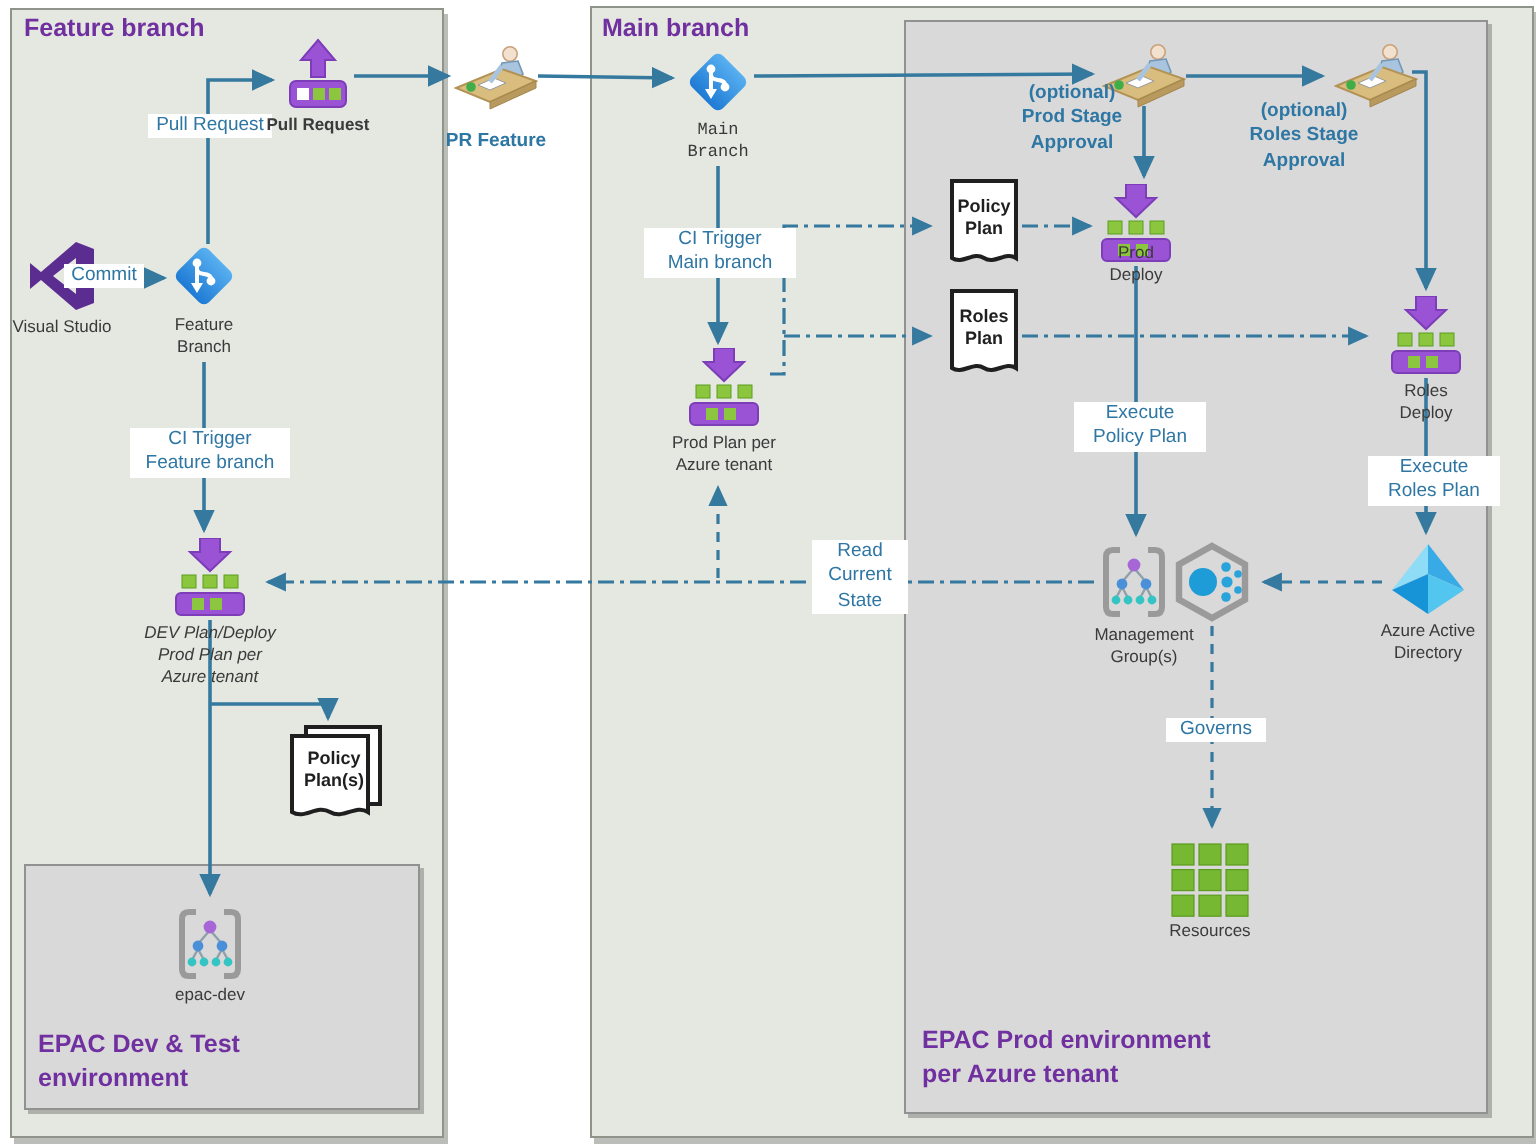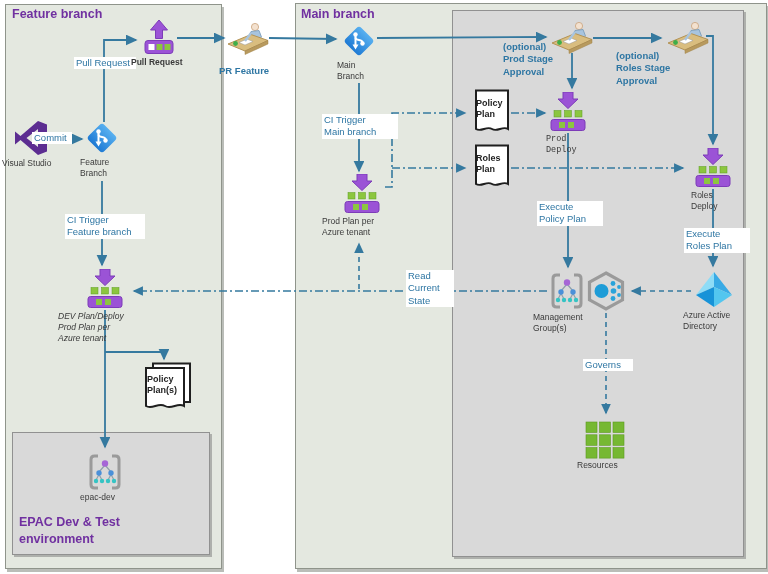--- a/index.html
+++ b/index.html
@@ -13,21 +13,21 @@
   }
   .subpanel{
     position:absolute;background:#d9d9d9;border:1px solid #919191;
     box-shadow:2px 2px 0 rgba(120,120,120,.5);
   }
   .boxtitle{
     position:absolute;color:#7030a0;font-weight:bold;font-size:12.5px;
     white-space:pre-line;line-height:1.35;z-index:4;
   }
   .lbl,.lblw,.cap,.doctext{
-    position:absolute;white-space:pre-line;z-index:4;
+    position:absolute;text-align:center;white-space:pre-line;z-index:4;
   }
   .lbl{color:#2e76a3;font-size:9.5px;line-height:1.3;}
   .lbl.b{font-weight:bold;}
   .lblw{color:#2e76a3;font-size:9.5px;line-height:1.3;background:#fff;padding:0 2px;}
   .cap{color:#3a3a3a;font-size:8.5px;line-height:1.3;}
   .doctext{color:#1f1f1f;font-size:9px;font-weight:bold;line-height:1.25;}
   .icon{position:absolute;z-index:3;}
   #wires{position:absolute;left:0;top:0;z-index:2;}
 </style>
 </head>
@@ -73,20 +73,22 @@
       <polyline points="359,289 359,244" marker-end="url(#ah)"></polyline>
       <polyline points="691,291 632,291" marker-end="url(#ah)"></polyline>
       <polyline points="606,313 606,413" marker-end="url(#ah)"></polyline>
     </g>
   </svg>
 
   <div class="boxtitle" style="left:12px;top:6px;">Feature branch</div>
   <div class="boxtitle" style="left:301px;top:6px;">Main branch</div>
   <div class="boxtitle" style="left:19px;top:514px;">EPAC Dev &amp; Test
 environment</div>
+  <div class="boxtitle" style="left:461px;top:512px;">EPAC Prod environment
+per Azure tenant</div>
 
   <div class="icon" style="left:140px;top:19px;">
     <svg width="38" height="38" viewBox="0 0 38 38">
       <path d="M19 1 L27.5 11 H22.5 V19.5 H15.5 V11 H10.5 Z" fill="#9b53d6" stroke="#7d3cb8"></path>
       <rect x="5" y="21.5" width="28" height="13" rx="3" fill="#9b53d6" stroke="#7d3cb8"></rect>
       <rect x="8.5" y="25" width="6" height="6" fill="#ffffff"></rect>
       <rect x="16.5" y="25" width="6" height="6" fill="#8cc63f"></rect>
       <rect x="24.5" y="25" width="6" height="6" fill="#8cc63f"></rect>
     </svg>
   </div>
@@ -186,21 +188,21 @@
       </linearGradient>
         </defs>
       <rect x="6" y="6" width="22" height="22" rx="3.5" transform="rotate(45 17 17)" fill="url(#bg2)"></rect>
       <path d="M13.5 12 V21" stroke="#ffffff" stroke-width="2" fill="none"></path>
       <path d="M13.5 13.5 C13.5 17.5 20.5 14.5 20.5 18.5" stroke="#ffffff" stroke-width="2" fill="none"></path>
       <circle cx="13.5" cy="10.5" r="2.2" fill="#ffffff"></circle>
       <circle cx="20.5" cy="19.5" r="2.2" fill="#ffffff"></circle>
       <path d="M10.5 20.5 L13.5 25.5 L16.5 20.5 Z" fill="#ffffff"></path>
     </svg>
   </div>
-  <div class="cap" style="left:337px;top:60px;width:44px;">Main
+  <div class="cap" style="left:337px;top:60px;width:44px;font-family:Liberation Mono, monospace;">Main
 Branch</div>
 
   <div class="lblw" style="left:322px;top:114px;width:72px;">CI Trigger
 Main branch</div>
 
   <div class="icon" style="left:340px;top:174px;">
     <svg width="44" height="40" viewBox="0 0 44 40">
       <path d="M17 0 H27 V7 H32 L22 16.5 L12 7 H17 Z" fill="#9b53d6" stroke="#7d3cb8"></path>
       <rect x="8" y="18.5" width="7" height="6.5" fill="#8cc63f" stroke="#5a9e1e" stroke-width="0.5"></rect>
       <rect x="18.5" y="18.5" width="7" height="6.5" fill="#8cc63f" stroke="#5a9e1e" stroke-width="0.5"></rect>
@@ -267,21 +269,21 @@
     <svg width="44" height="40" viewBox="0 0 44 40">
       <path d="M17 0 H27 V7 H32 L22 16.5 L12 7 H17 Z" fill="#9b53d6" stroke="#7d3cb8"></path>
       <rect x="8" y="18.5" width="7" height="6.5" fill="#8cc63f" stroke="#5a9e1e" stroke-width="0.5"></rect>
       <rect x="18.5" y="18.5" width="7" height="6.5" fill="#8cc63f" stroke="#5a9e1e" stroke-width="0.5"></rect>
       <rect x="29" y="18.5" width="7" height="6.5" fill="#8cc63f" stroke="#5a9e1e" stroke-width="0.5"></rect>
       <rect x="5" y="27.5" width="34" height="11" rx="2.5" fill="#9b53d6" stroke="#7d3cb8"></rect>
       <rect x="13" y="30" width="6" height="6" fill="#8cc63f"></rect>
       <rect x="22" y="30" width="6" height="6" fill="#8cc63f"></rect>
     </svg>
   </div>
-  <div class="cap" style="left:546px;top:134px;width:44px;font-family:Liberation Mono, monospace;">Prod
+  <div class="cap" style="left:546px;top:121px;width:44px;">Prod
 Deploy</div>
 
   <div class="icon" style="left:691px;top:148px;">
     <svg width="44" height="40" viewBox="0 0 44 40">
       <path d="M17 0 H27 V7 H32 L22 16.5 L12 7 H17 Z" fill="#9b53d6" stroke="#7d3cb8"></path>
       <rect x="8" y="18.5" width="7" height="6.5" fill="#8cc63f" stroke="#5a9e1e" stroke-width="0.5"></rect>
       <rect x="18.5" y="18.5" width="7" height="6.5" fill="#8cc63f" stroke="#5a9e1e" stroke-width="0.5"></rect>
       <rect x="29" y="18.5" width="7" height="6.5" fill="#8cc63f" stroke="#5a9e1e" stroke-width="0.5"></rect>
       <rect x="5" y="27.5" width="34" height="11" rx="2.5" fill="#9b53d6" stroke="#7d3cb8"></rect>
       <rect x="13" y="30" width="6" height="6" fill="#8cc63f"></rect>

